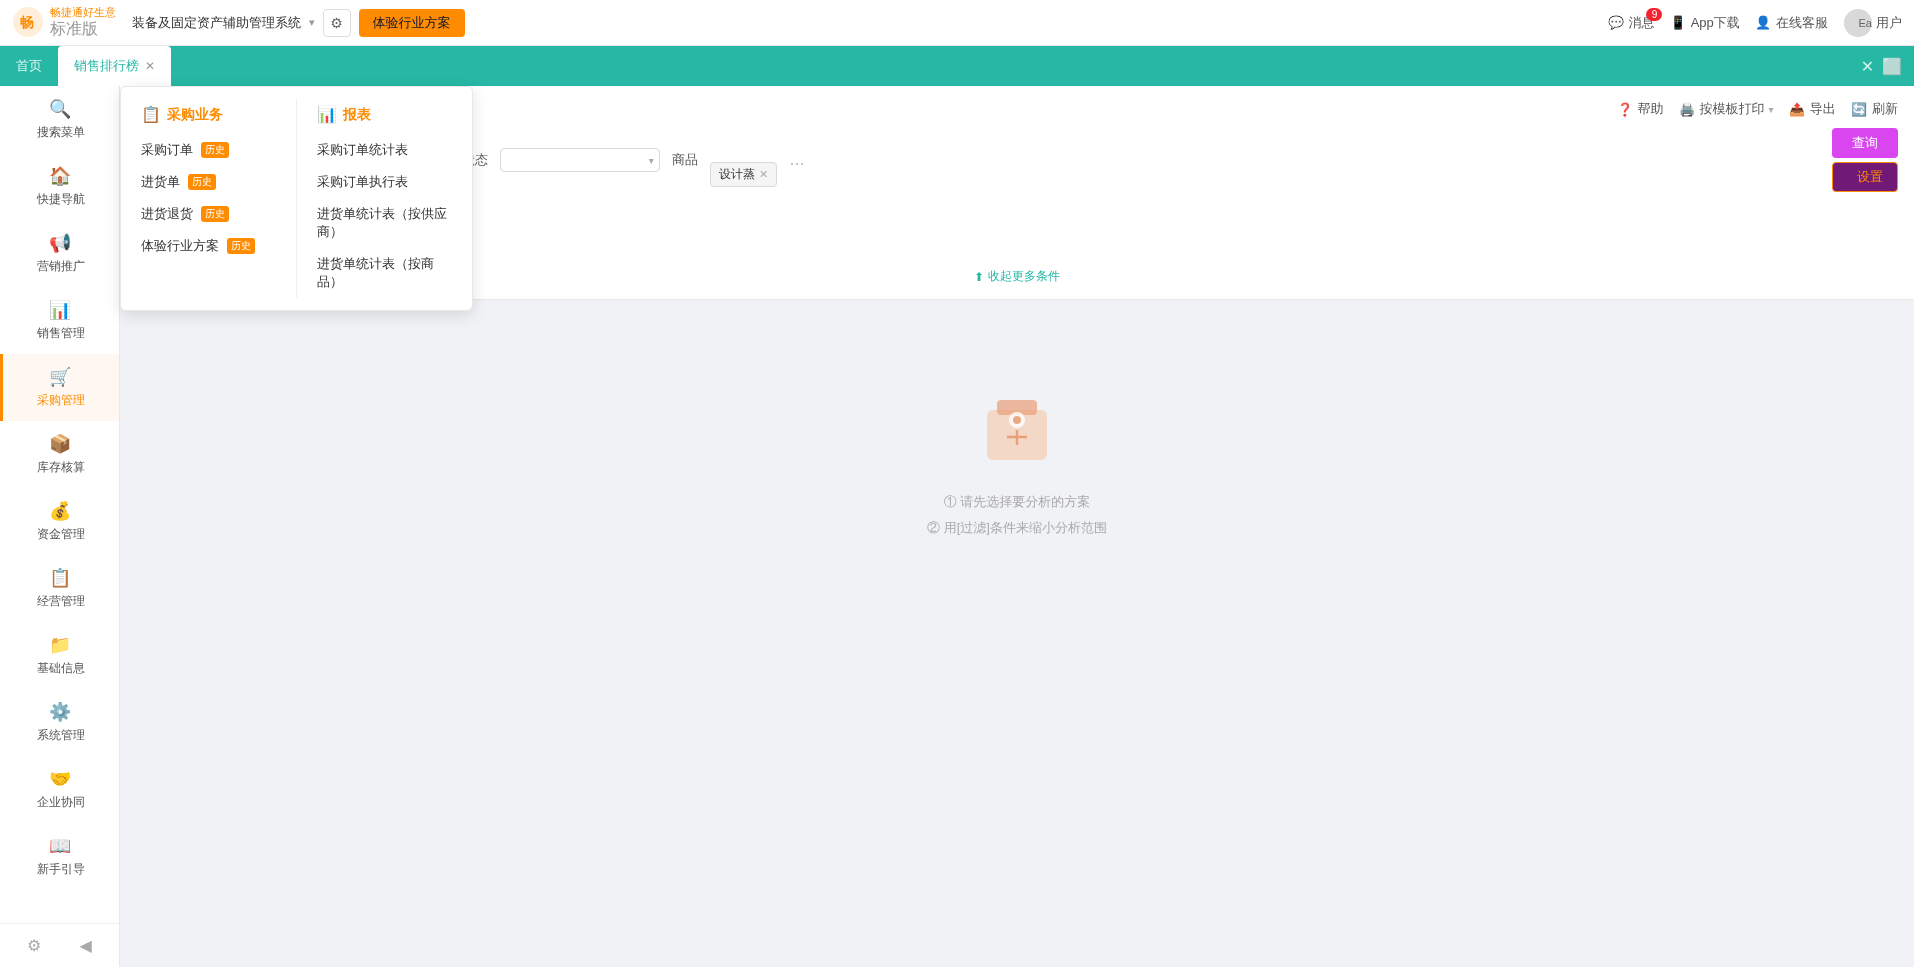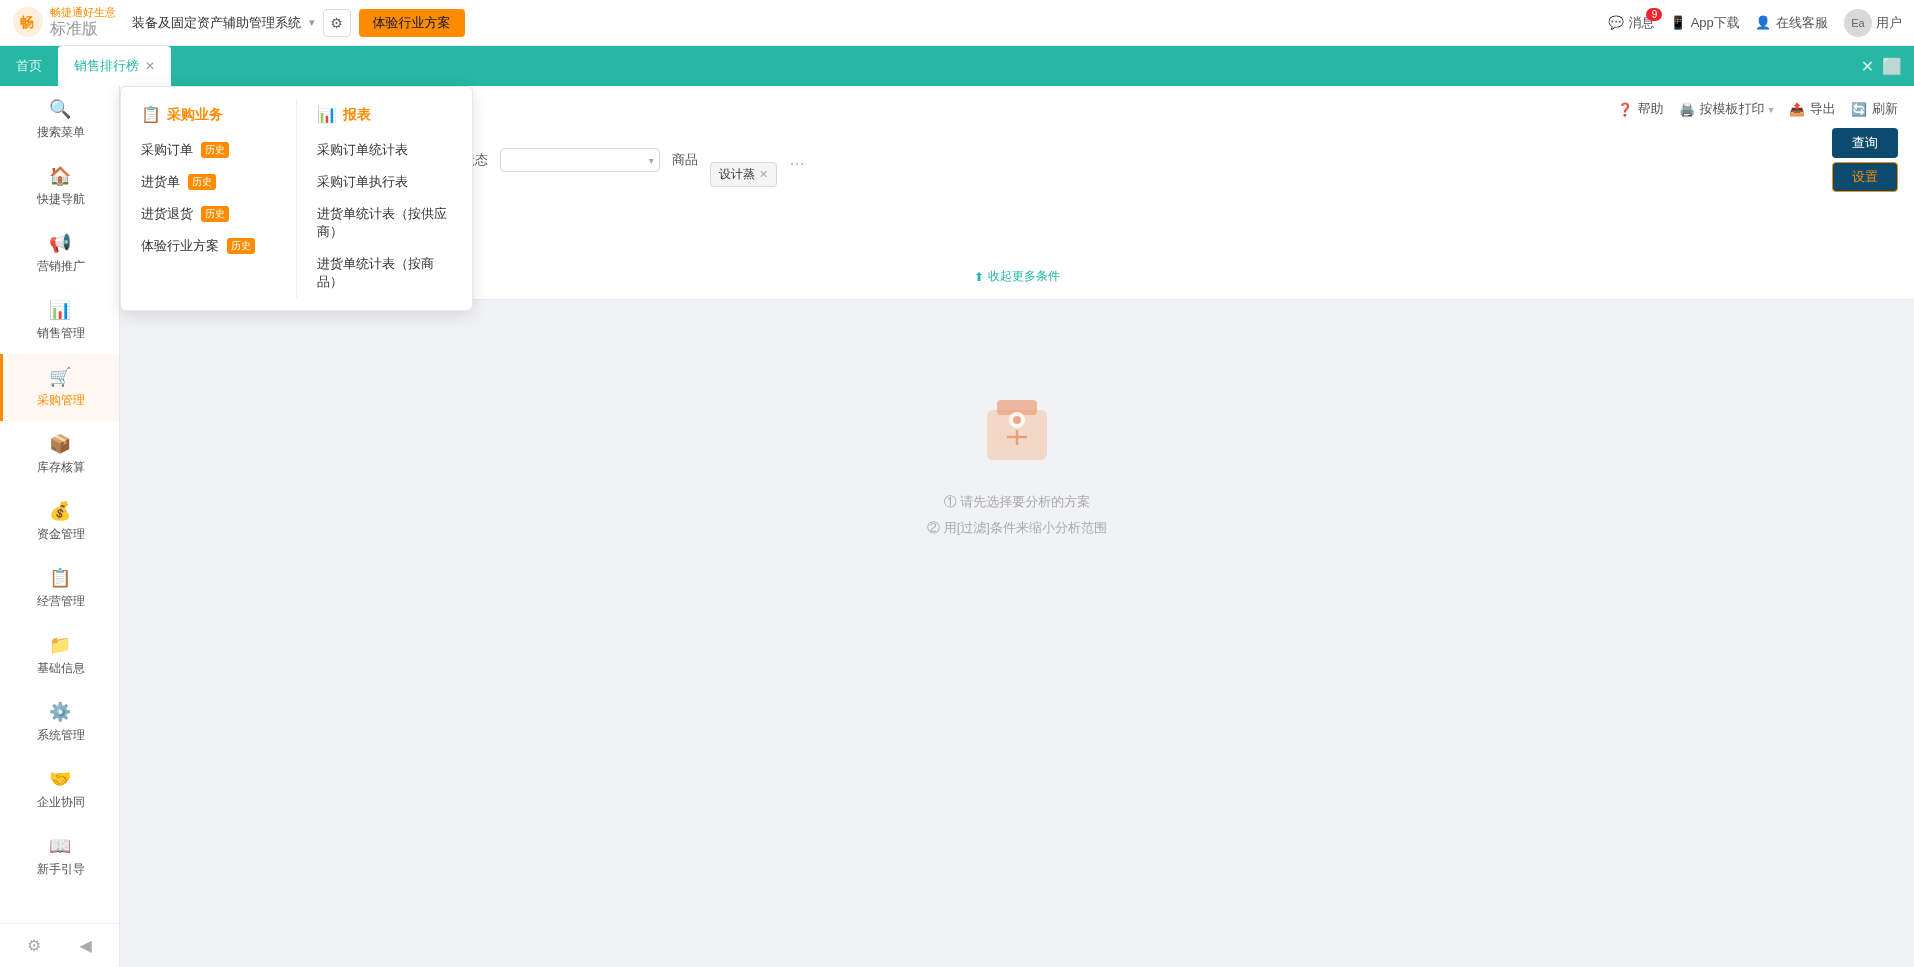--- a/index.html
+++ b/index.html
@@ -90,21 +90,21 @@
       border-radius: 10px;
       font-size: 10px;
       padding: 1px 4px;
       min-width: 16px;
       text-align: center;
     }
     .avatar-circle {
       width: 28px; height: 28px;
       border-radius: 50%;
       background: #d9d9d9;
-      display: flex; align-items: center; justify-content: center;
+      display: flex; align-items: center; justify-content: flex-end;
       font-size: 11px;
       color: #666;
     }
 
     
     .tab-bar {
       position: fixed;
       top: 46px; left: 0; right: 0;
       height: 40px;
       background: #26b8a5;
@@ -260,36 +260,37 @@
       color: #aaa;
       cursor: pointer;
       font-size: 11px;
     }
     .filter-dots {
       color: #aaa;
       cursor: pointer;
       font-size: 16px;
     }
     .query-btn {
-      background: #0c4a6e;
+      background: #d946ef;
       color: #fff;
       border: none;
       border-radius: 4px;
       padding: 6px 20px;
       font-size: 13px;
       cursor: pointer;
     }
     .set-btn {
-      background: #0c4a6e;
+      background: #701a75;
       color: #ff8c00;
       border: 1px solid #ff8c00;
       border-radius: 4px;
       padding: 5px 14px;
       font-size: 13px;
       cursor: pointer;
+      text-align: right;
     }
     .btn-group-right {
       margin-left: auto;
       display: flex;
       flex-direction: column;
       gap: 4px;
     }
     .collapse-row {
       display: flex;
       justify-content: center;

